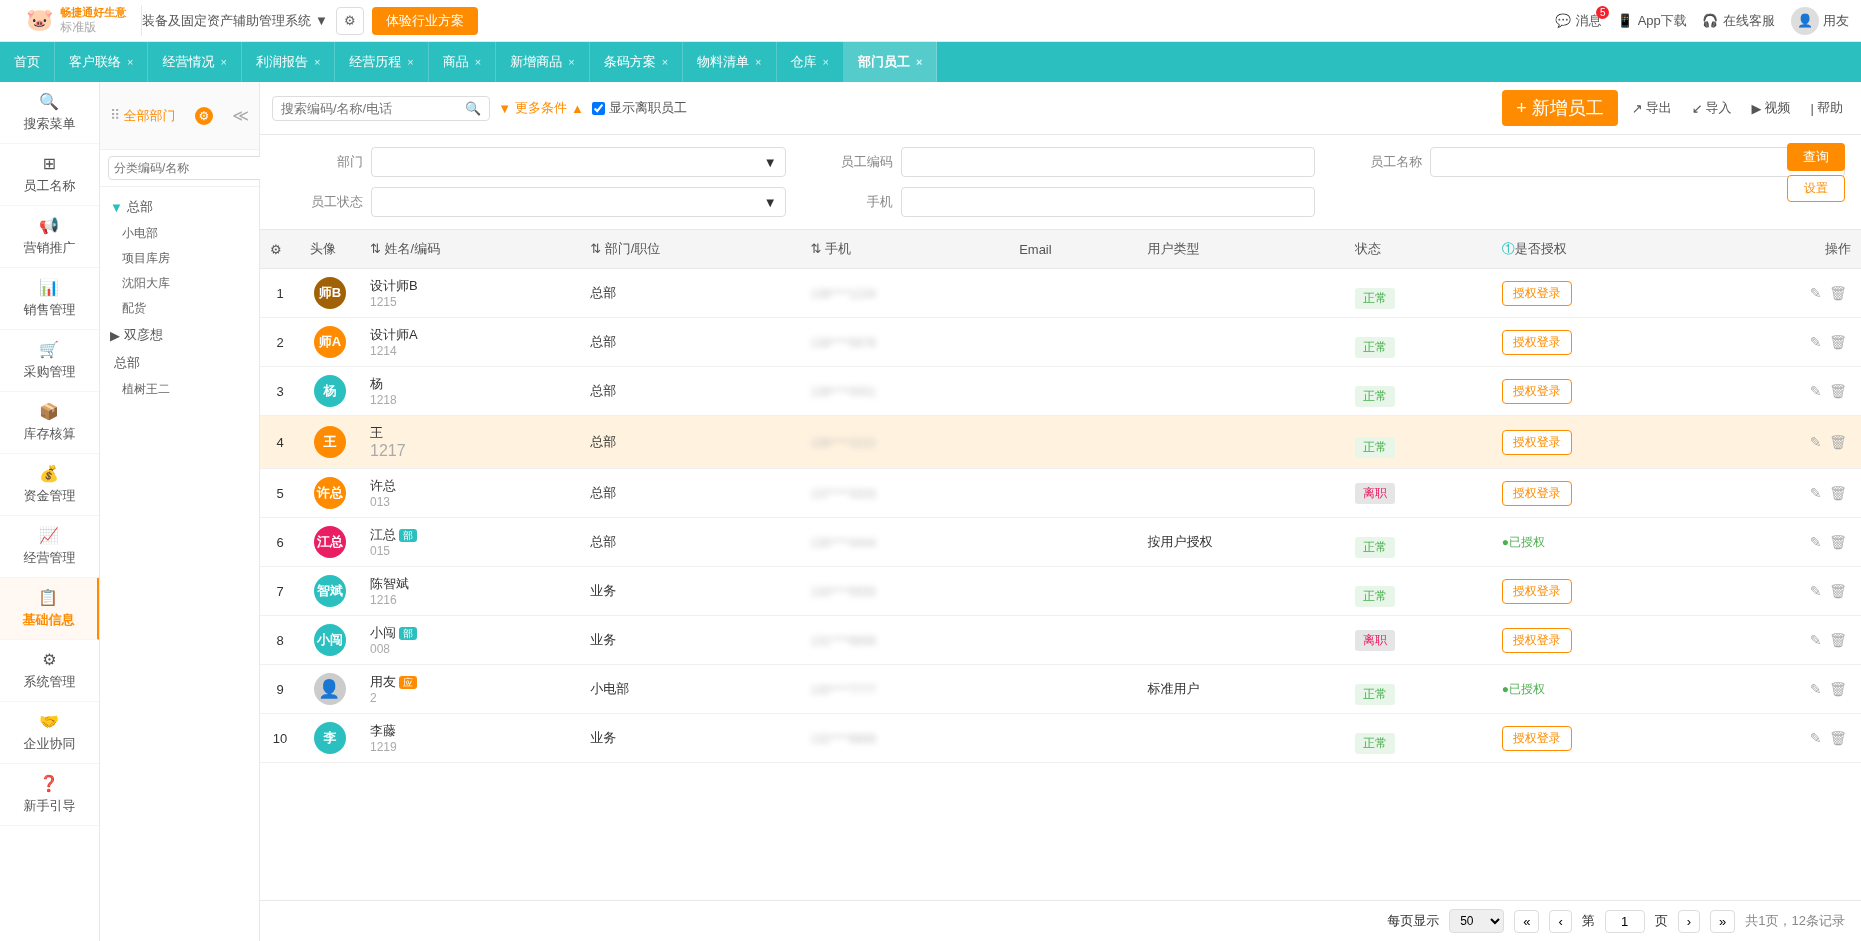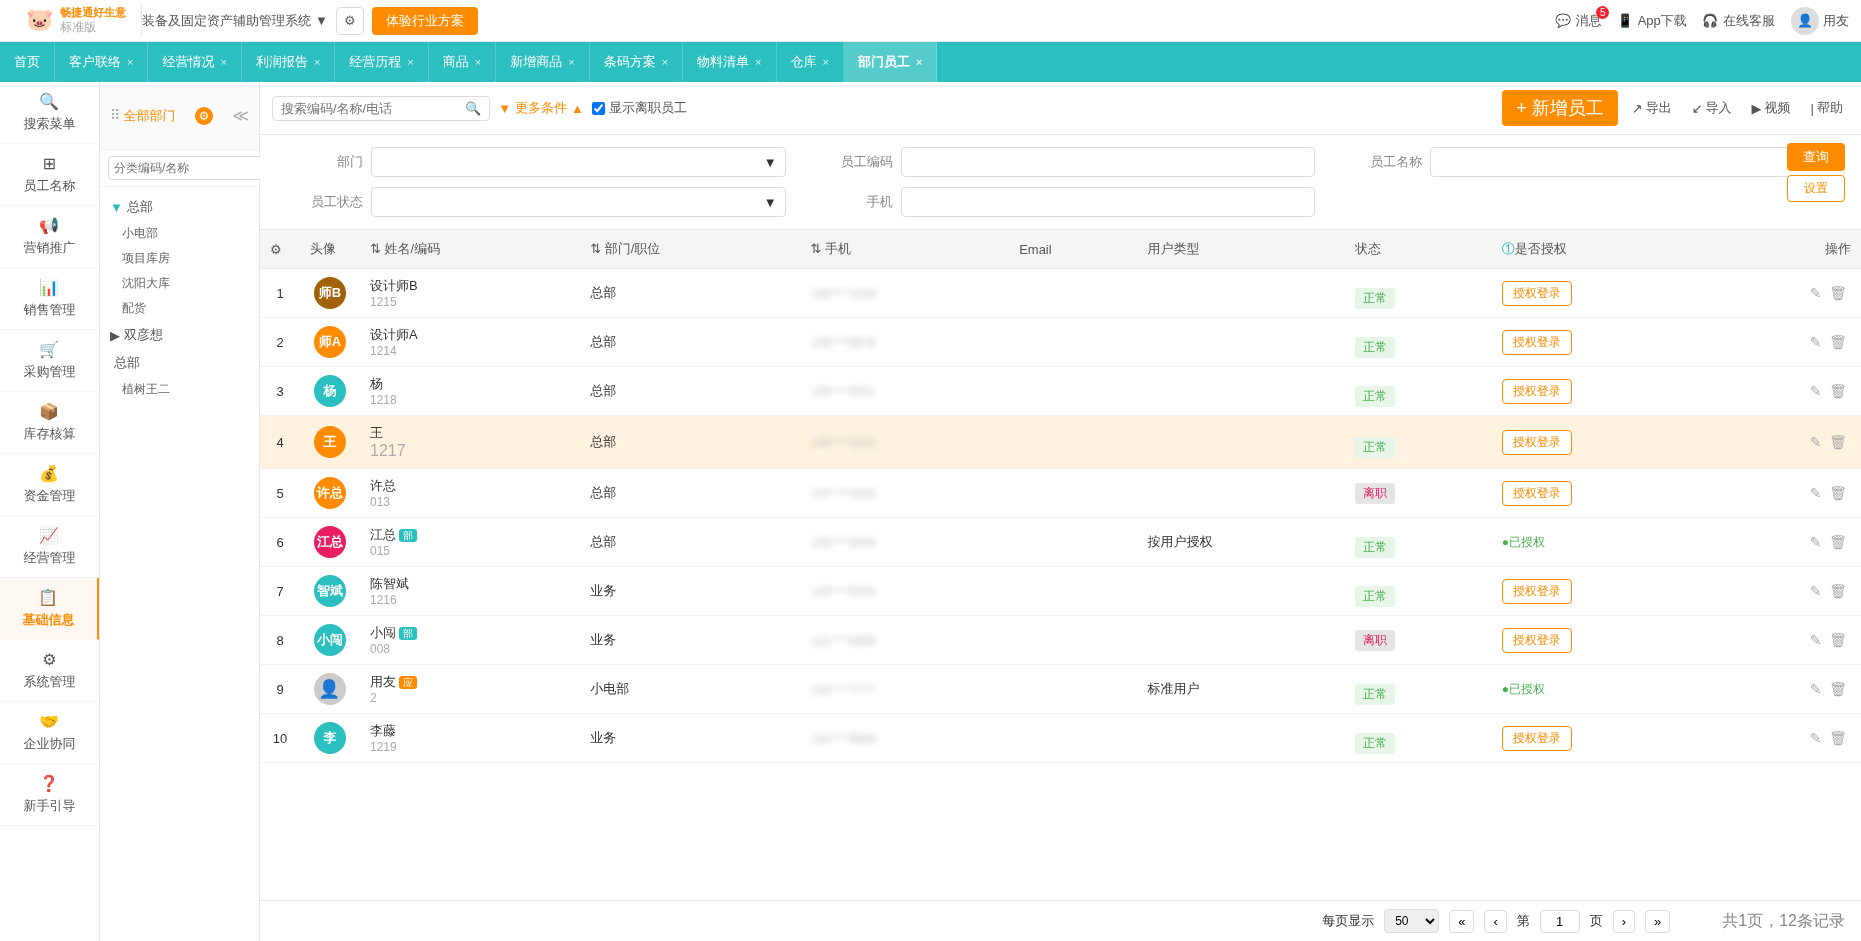--- a/index.html
+++ b/index.html
@@ -76,21 +76,21 @@
     .authorized { color: #4caf50; font-size: 12px; }
     .dept-badge { background: #2bbfbf; color: #fff; border-radius: 3px; padding: 1px 4px; font-size: 10px; margin-left: 3px; }
     .user-badge { background: #ff8c00; color: #fff; border-radius: 3px; padding: 1px 4px; font-size: 10px; margin-left: 3px; }
     .op-btn { color: #aaa; cursor: pointer; font-size: 14px; margin-right: 4px; }
     .blurred { color: transparent; text-shadow: 0 0 6px #bbb; user-select: none; font-size: 12px; }
 
     
     .pagination { background: #fff; border-top: 1px solid #e8e8e8; padding: 8px 16px; display: flex; align-items: center; justify-content: flex-end; gap: 10px; font-size: 13px; }
     .page-size-select { border: 1px solid #ddd; border-radius: 4px; padding: 3px 6px; font-size: 12px; outline: none; }
     .page-btn { border: 1px solid #ddd; border-radius: 4px; padding: 3px 8px; cursor: pointer; background: #fff; font-size: 13px; }
-    .page-info { color: #888; font-size: 16px; margin-left: 42px; }
+    .page-info { color: #888; font-size: 13px; }
     .page-num-input { border: 1px solid #ddd; border-radius: 4px; padding: 3px 6px; width: 40px; text-align: center; font-size: 13px; }
 
     
     .logo-area { width: 130px; background: #fff; border-right: 1px solid #e8e8e8; display: flex; align-items: center; justify-content: center; padding: 0 8px; gap: 6px; flex-shrink: 0; }
     .logo-pig { font-size: 22px; }
     .logo-text { font-size: 11px; color: #ff8c00; font-weight: bold; line-height: 1.3; }
     .logo-version { font-size: 12px; color: #aaa; }
   </style>
 </head>
 <body>

